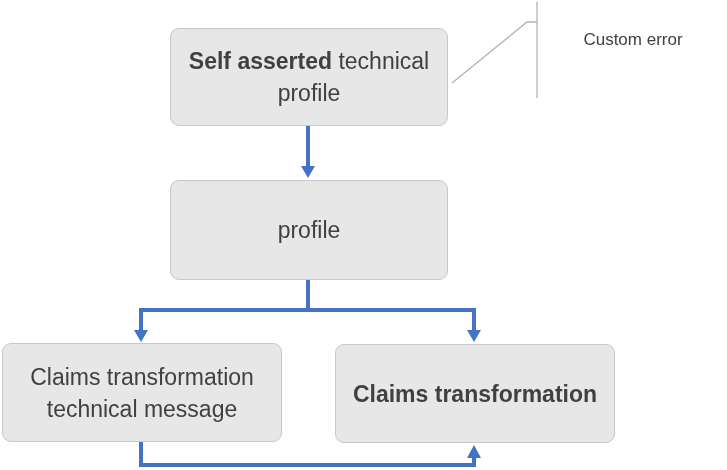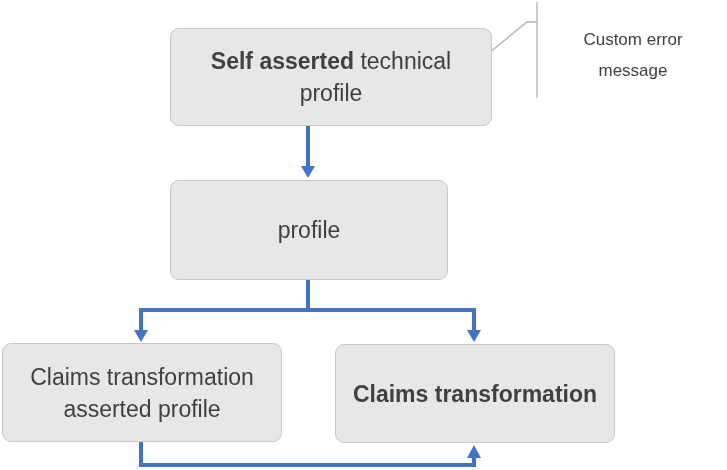--- a/index.html
+++ b/index.html
@@ -25,21 +25,21 @@
     flex-direction: column;
     justify-content: center;
     align-items: center;
     text-align: center;
     color: #404040;
     font-size: 23px;
     line-height: 32px;
   }
   .node .line { white-space: nowrap; }
   .node .b { font-weight: 700; }
-  #box-self-asserted      { left: 170px; top: 28px;  width: 322px; height: 98px; }
+  #box-self-asserted      { left: 170px; top: 28px;  width: 278px; height: 98px; }
   #box-validation         { left: 170px; top: 180px; width: 278px; height: 100px; }
   #box-claims-tp          { left: 2px;   top: 343px; width: 280px; height: 99px; }
   #box-claims-transform   { left: 335px; top: 344px; width: 280px; height: 99px; }
   .connector-layer {
     position: absolute;
     left: 0; top: 0;
     width: 727px;
     height: 470px;
     pointer-events: none;
   }
@@ -88,25 +88,24 @@
     <div class="line"><span class="b">Self asserted</span><span> technical</span></div>
     <div class="line"><span>profile</span></div>
   </div>
 
   <div class="node" id="box-validation">
     <div class="line"><span>profile</span></div>
   </div>
 
   <div class="node" id="box-claims-tp">
     <div class="line"><span>Claims transformation</span></div>
-    <div class="line"><span>asserted profile</span></div>
+    <div class="line"><span>technical message</span></div>
   </div>
 
   <div class="node" id="box-claims-transform">
     <div class="line"><span class="b">Claims transformation</span></div>
   </div>
 
   <div class="callout-text">
     <div>Custom error</div>
-    <div>message</div>
   </div>
 
 </div>
 
 </body></html>

